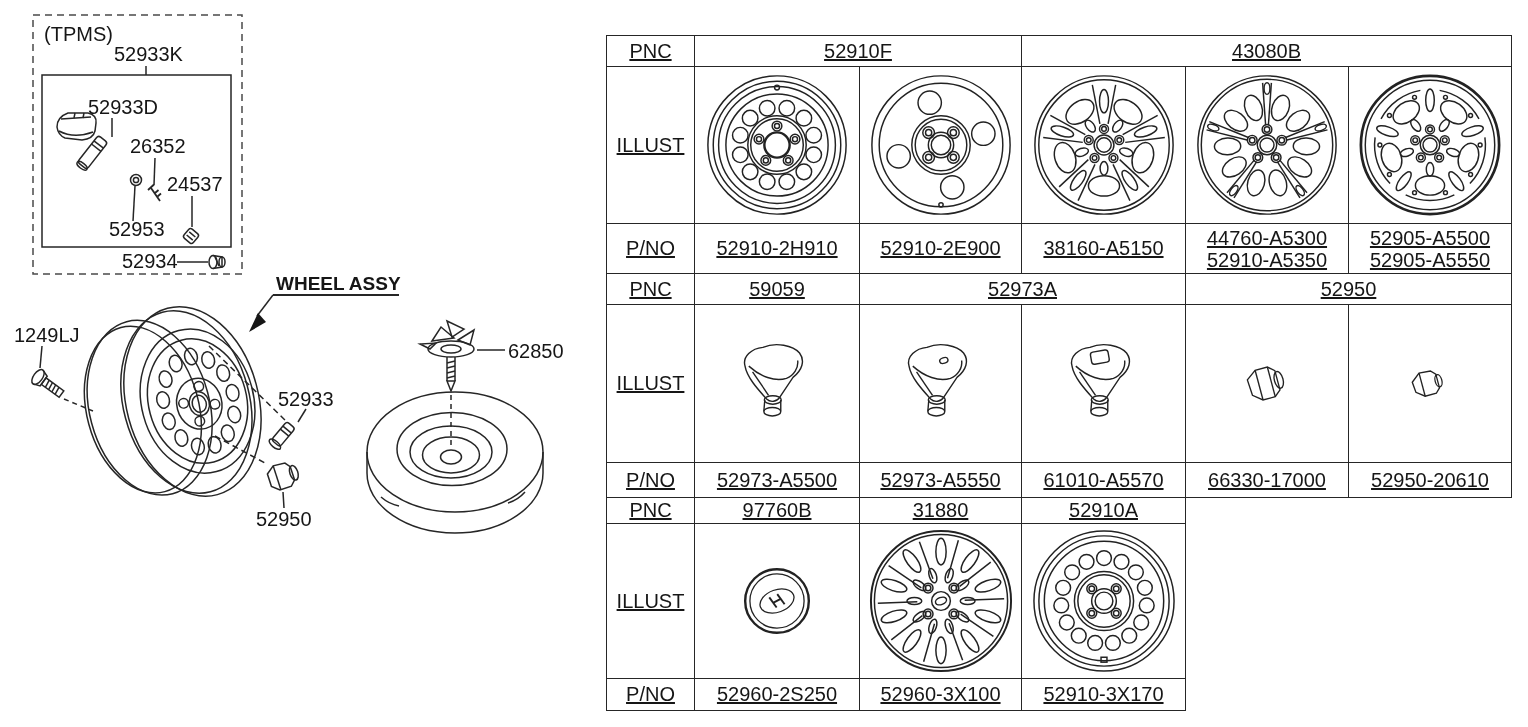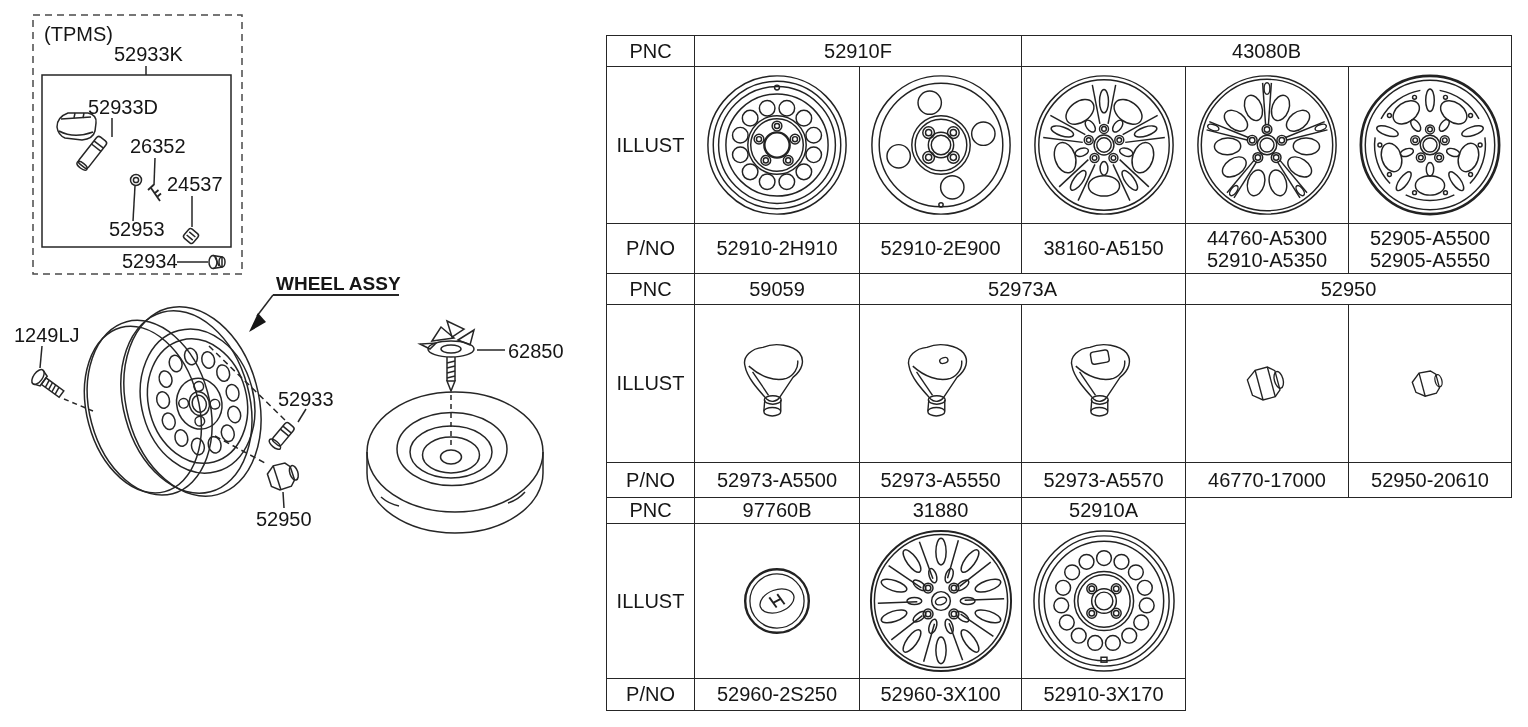--- a/index.html
+++ b/index.html
@@ -4,21 +4,21 @@
 <style>
   html,body{margin:0;padding:0;background:#fff;}
   body{width:1528px;height:727px;position:relative;overflow:hidden;
        font-family:"Liberation Sans","DejaVu Sans",sans-serif;color:#161616;}
   #diagram{position:absolute;left:0;top:0;}
   #diagram text{fill:#161616;}
   .t{font-size:20px;}
   .tb{font-size:19px;font-weight:bold;}
   table#parts{position:absolute;left:606px;top:35px;border-collapse:collapse;table-layout:fixed;background:#fff;}
   #parts td{border:1.5px solid #262626;text-align:center;vertical-align:middle;padding:0;
-            font-size:20px;color:#161616;background:#fff;overflow:hidden;}
+            font-size:20px;color:#161616;background:#fff;overflow:hidden;text-decoration:underline;}
   #parts td.blank{border:none;background:#fff;}
   #parts td.pno div{line-height:22px;}
   #parts svg{display:inline-block;vertical-align:middle;}
 </style>
 </head>
 <body>
 
 <svg id="diagram" width="607" height="727" viewBox="0 0 607 727">
   <g fill="none" stroke="#262626" stroke-width="1.5">
 
@@ -467,22 +467,22 @@
                 <line x1="19" y1="8" x2="19" y2="35"></line>
                 <ellipse cx="38" cy="22" rx="3.8" ry="7"></ellipse>
               </g>
             </g>
           </svg></td>
       </tr>
       <tr style="height:35px">
         <td class="lbl">P/NO</td>
         <td class="pno">52973-A5500</td>
         <td class="pno">52973-A5550</td>
-        <td class="pno">52973-A5570</td>
-        <td class="pno">46770-17000</td>
+        <td class="pno">61010-A5570</td>
+        <td class="pno">66330-17000</td>
         <td class="pno">52950-20610</td>
       </tr>
       <tr style="height:26px">
         <td class="lbl">PNC</td>
         <td colspan="1">97760B</td>
         <td colspan="1">31880</td>
         <td colspan="1">52910A</td>
         <td class="blank" colspan="2" rowspan="3"></td>
       </tr>
       <tr style="height:155px">

